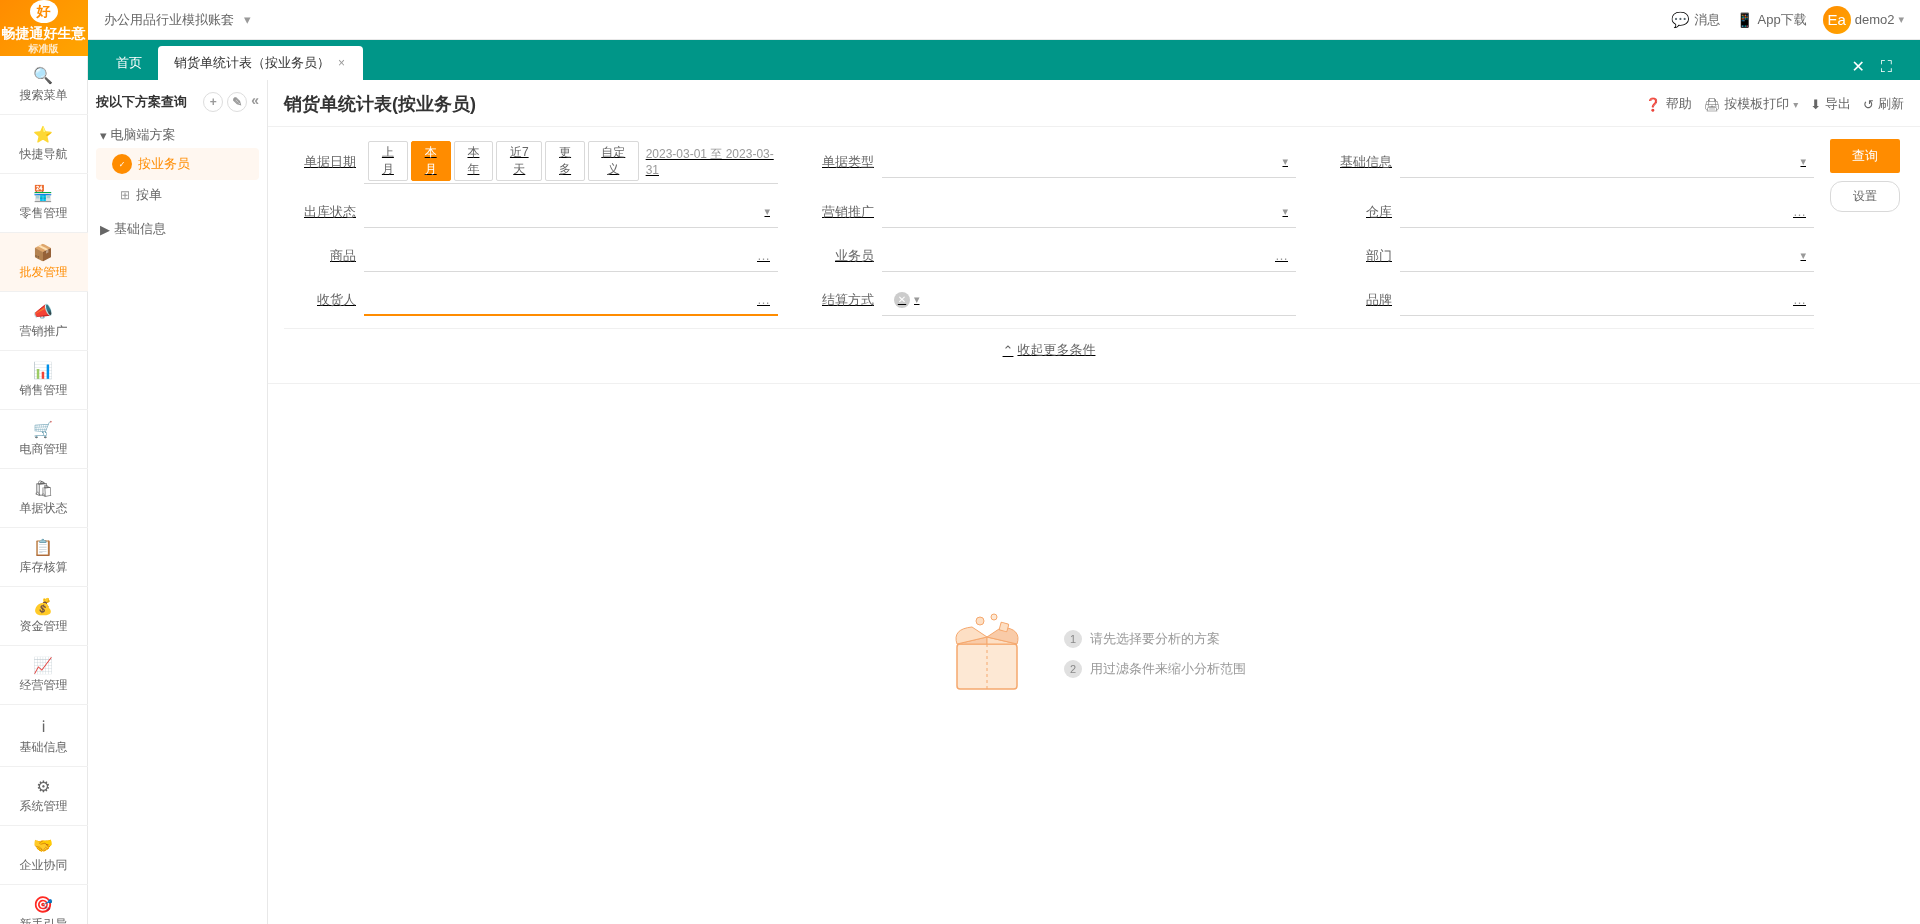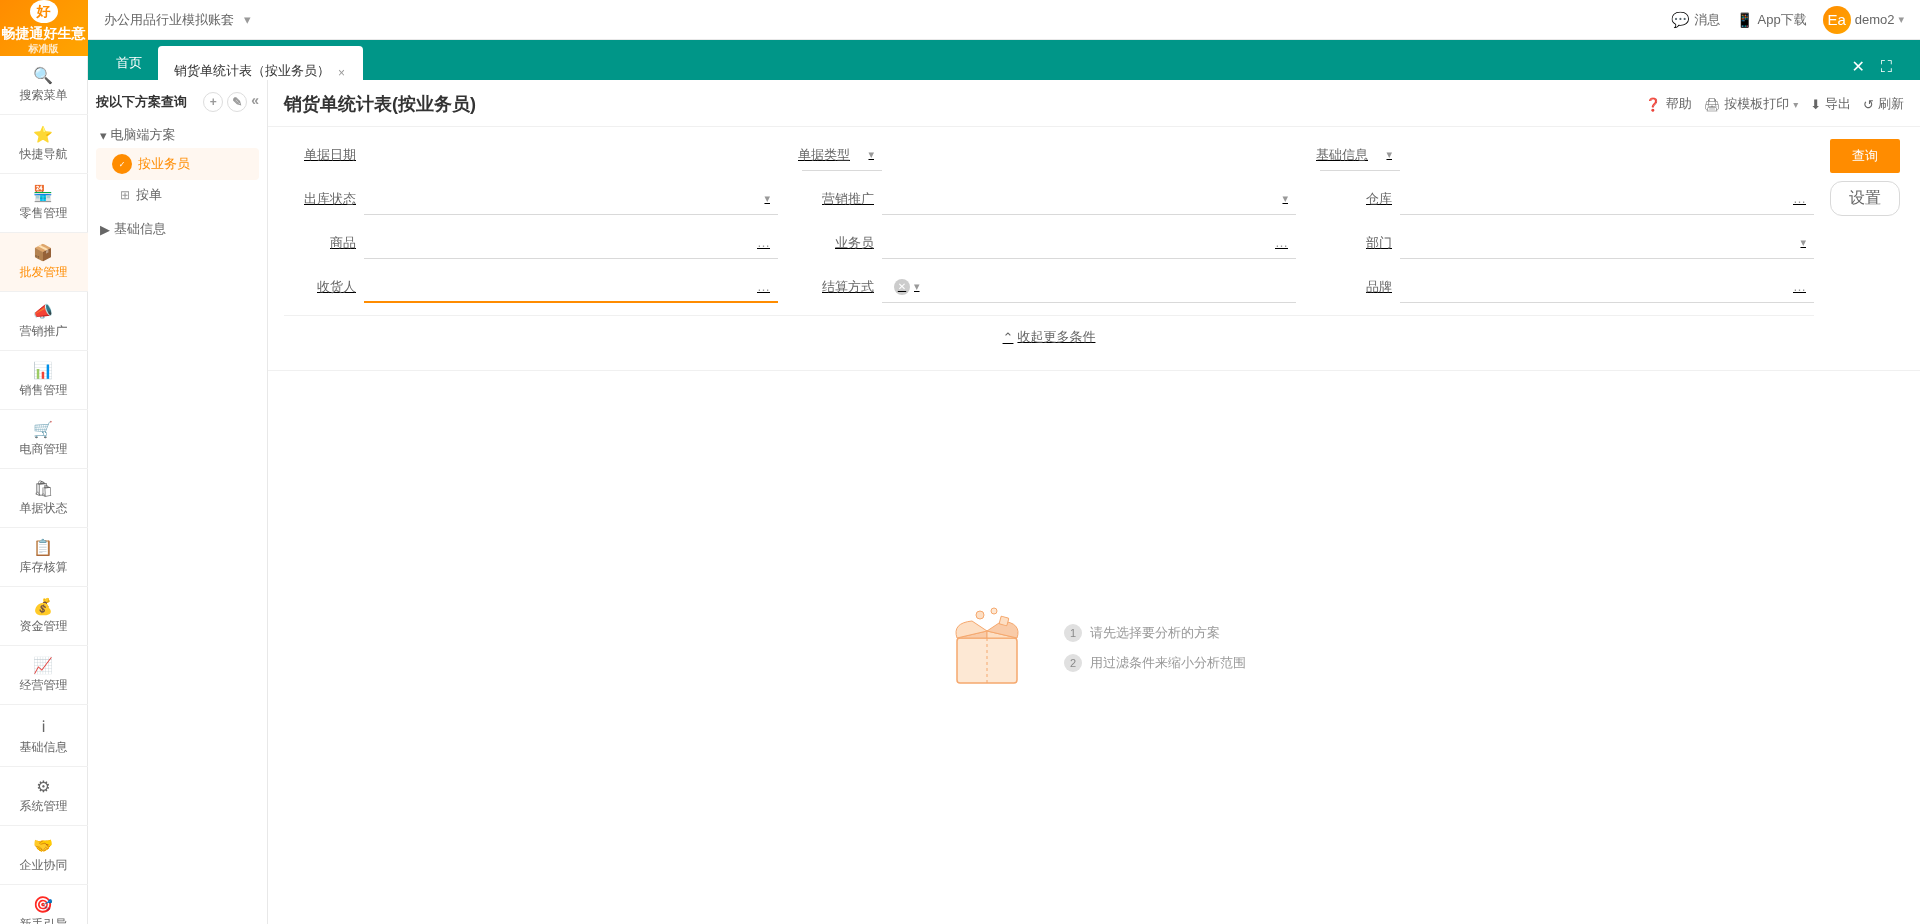--- a/index.html
+++ b/index.html
@@ -126,21 +126,20 @@
       border-radius: 4px 4px 0 0;
       margin-top: 6px;
     }
     .tab-item.home {
       background: transparent;
       color: #fff;
     }
     .tab-item.active-tab {
       background: #fff;
       color: #333;
-      align-items: flex-end;
     }
     .tab-close {
       font-size: 12px;
       color: #999;
       cursor: pointer;
       padding: 0 2px;
     }
     #tab-bar-right {
       margin-left: auto;
       display: flex;
@@ -376,21 +375,21 @@
       font-size: 13px;
       width: 70px;
     }
     .btn-settings {
       background: #fff;
       color: #666;
       border: 1px solid #d9d9d9;
       padding: 6px 12px;
       border-radius: 12px;
       cursor: pointer;
-      font-size: 16px;
+      font-size: 12px;
       width: 70px;
     }
 
     
     #empty-state {
       flex: 1;
       display: flex;
       align-items: center;
       justify-content: center;
       flex-direction: column;
@@ -622,20 +621,29 @@
             <span>刷新</span>
           </div>
         </div>
       </div>
 
       <div id="filter-query-row">
         <div style="flex:1;text-decoration:underline;">
 
           <div class="filter-row-line">
             <span class="filter-label">单据日期</span>
+            <div style="flex:1;display:flex;align-items:center;gap:3px;border-bottom:1px solid #d9d9d9;padding:2px 4px;">
+              <button class="date-btn">上月</button>
+              <button class="date-btn active">本月</button>
+              <button class="date-btn">本年</button>
+              <button class="date-btn">近7天</button>
+              <button class="date-btn">更多</button>
+              <button class="date-btn">自定义</button>
+              <span class="date-range">2023-03-01 至 2023-03-31</span>
+            </div>
             <div class="filter-gap"></div>
             <span class="filter-label">单据类型</span>
             <div class="filter-cell">
               <span class="dropdown-arrow">▾</span>
             </div>
             <div class="filter-gap"></div>
             <span class="filter-label">基础信息</span>
             <div class="filter-cell">
               <span class="dropdown-arrow">▾</span>
             </div>

